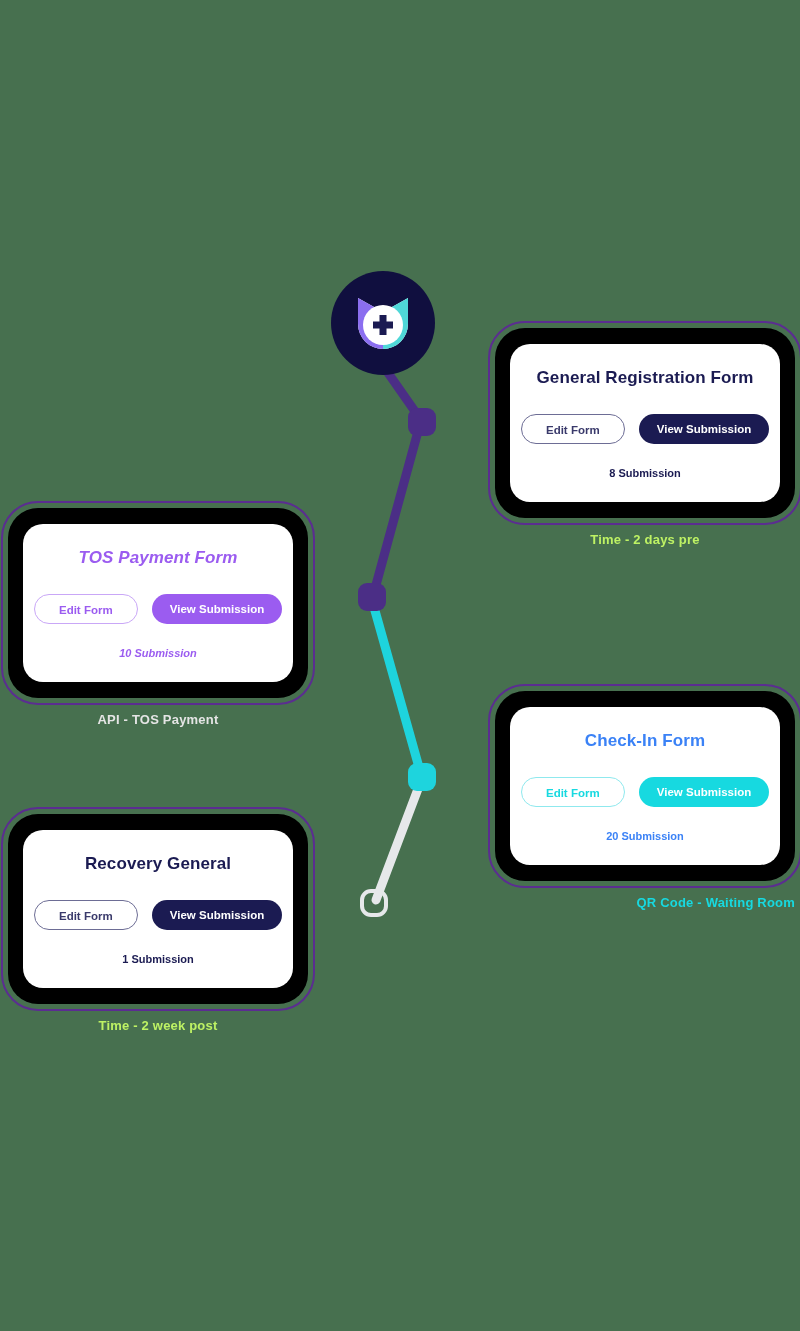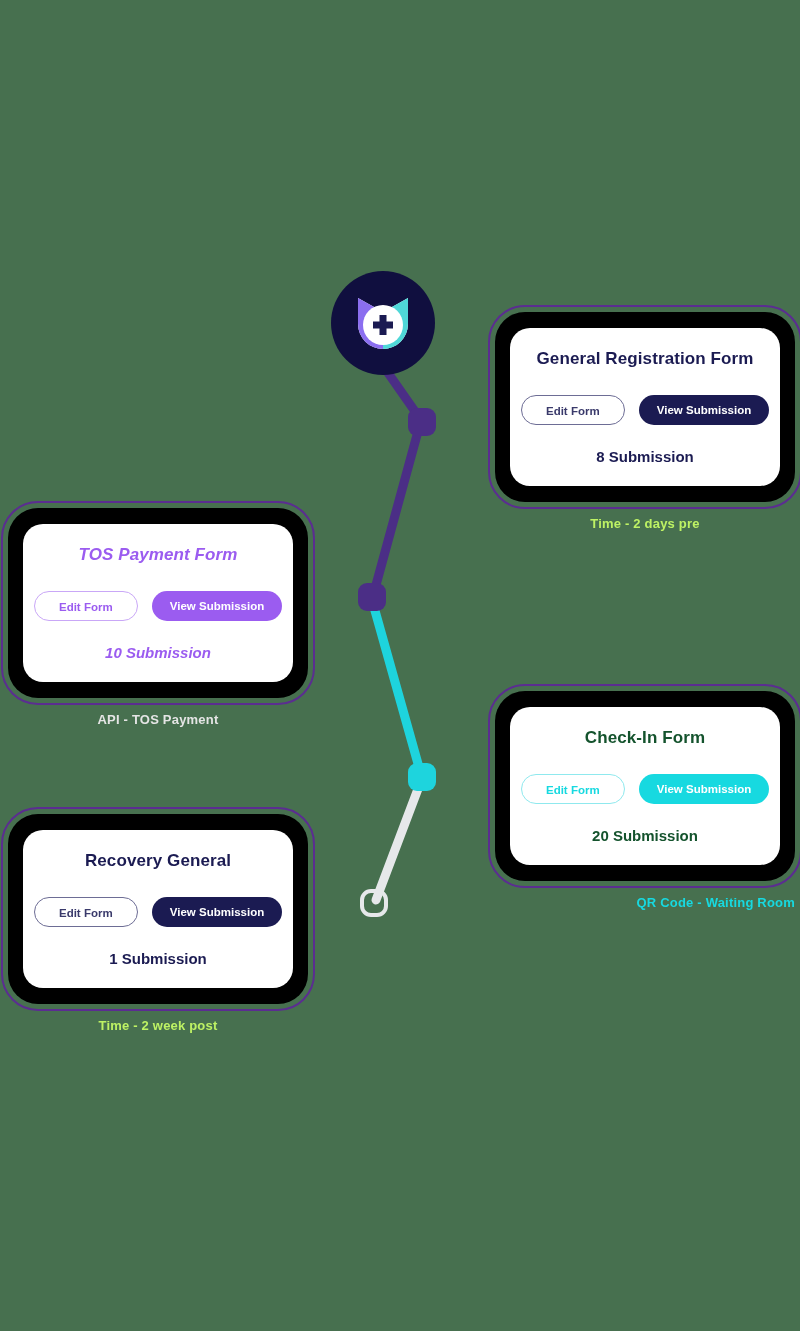--- a/index.html
+++ b/index.html
@@ -133,21 +133,21 @@
     background: #ffffff;
     border: 1.5px solid currentColor;
     min-width: 104px;
   }
   .btn-solid {
     border: none;
     color: #ffffff;
     min-width: 104px;
   }
   .card-sub {
-    font-size: 15px;
+    font-size: 11px;
     font-weight: bold;
   }
 
   .card-caption {
     margin-top: 14px;
     text-align: center;
     width: 300px;
     font-size: 13px;
     font-weight: bold;
     letter-spacing: .2px;
@@ -162,27 +162,27 @@
 
   
   .theme-purple .card-title,
   .theme-purple .card-sub { color: #9b5cf0; font-style: italic; }
   .theme-purple .btn-outline { color: #9b5cf0; border-color: #c9a7f7; }
   .theme-purple .btn-solid { background: #9b5cf0; }
   .theme-purple .card-caption { color: #e5e5e5; text-align: center; }
 
   
   .theme-cyan .card-title,
-  .theme-cyan .card-sub { color: #14532d; }
+  .theme-cyan .card-sub { color: #3b82f6; }
   .theme-cyan .btn-outline { color: #17d9e0; border-color: #8fe9ee; }
   .theme-cyan .btn-solid { background: #17d9e0; }
   .theme-cyan .card-caption { color: #17d9e0; text-align: right; }
 
   
-  #group-general  { left: 495px; top: 312px; }
+  #group-general  { left: 495px; top: 328px; }
   #group-tos      { left: 8px;   top: 508px; }
   #group-checkin  { left: 495px; top: 691px; }
   #group-recovery { left: 8px;   top: 814px; }
 </style>
 </head>
 <body style="background: rgb(71, 112, 79);">
 
 <div id="canvas">
 
   <svg id="wires" viewBox="0 0 800 1331">

